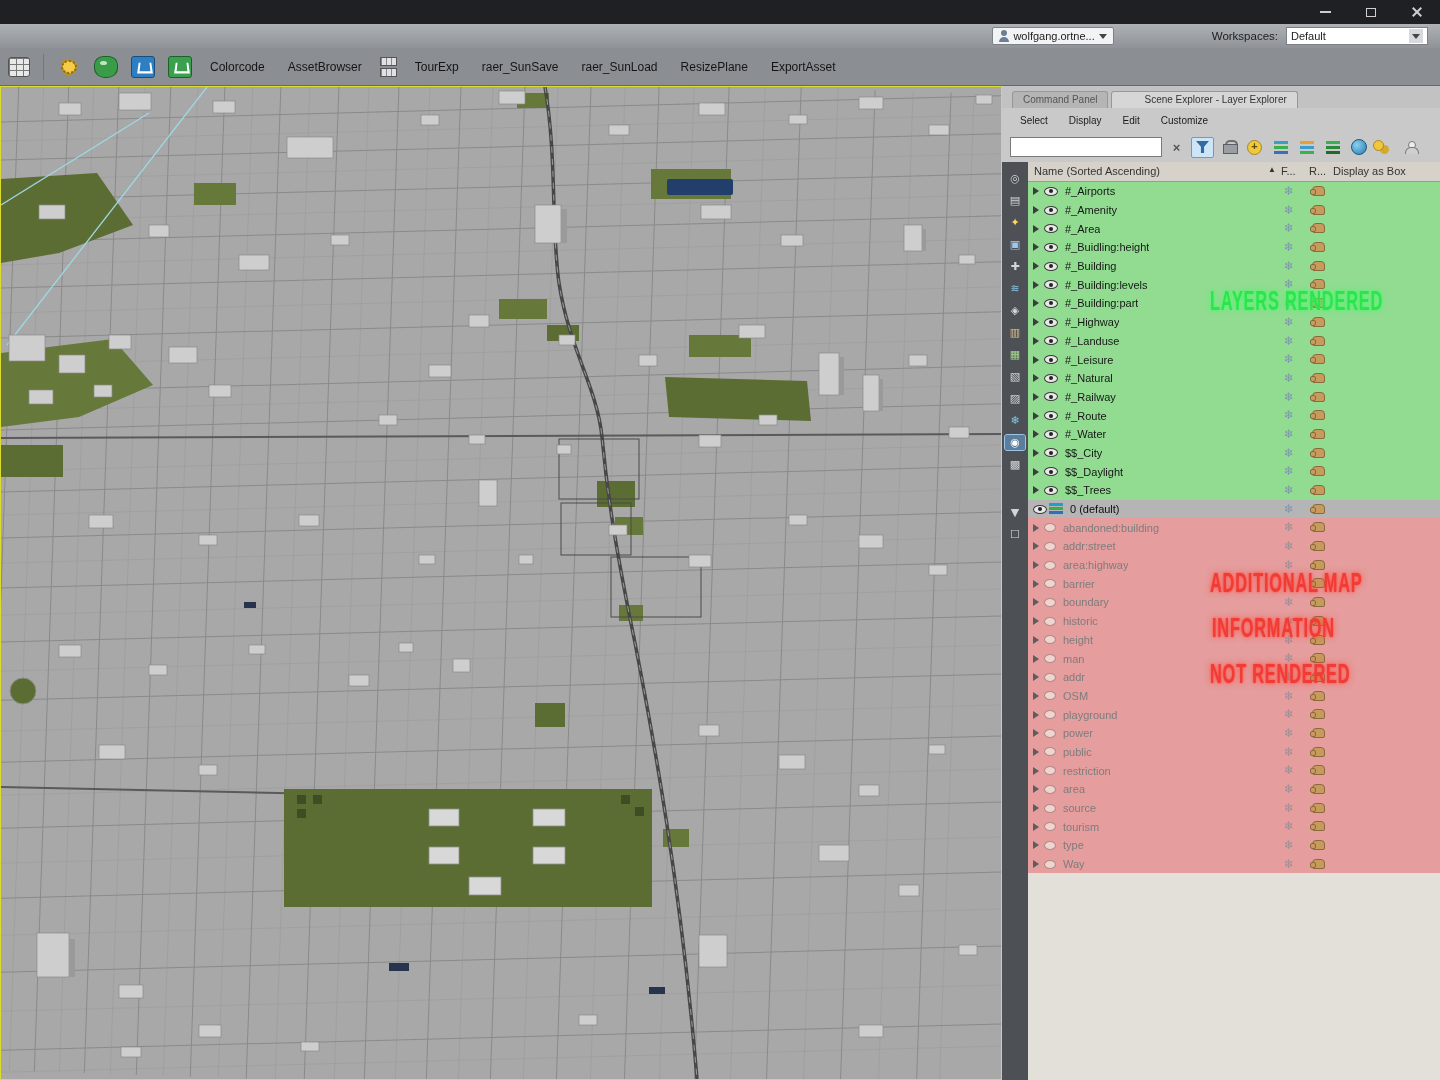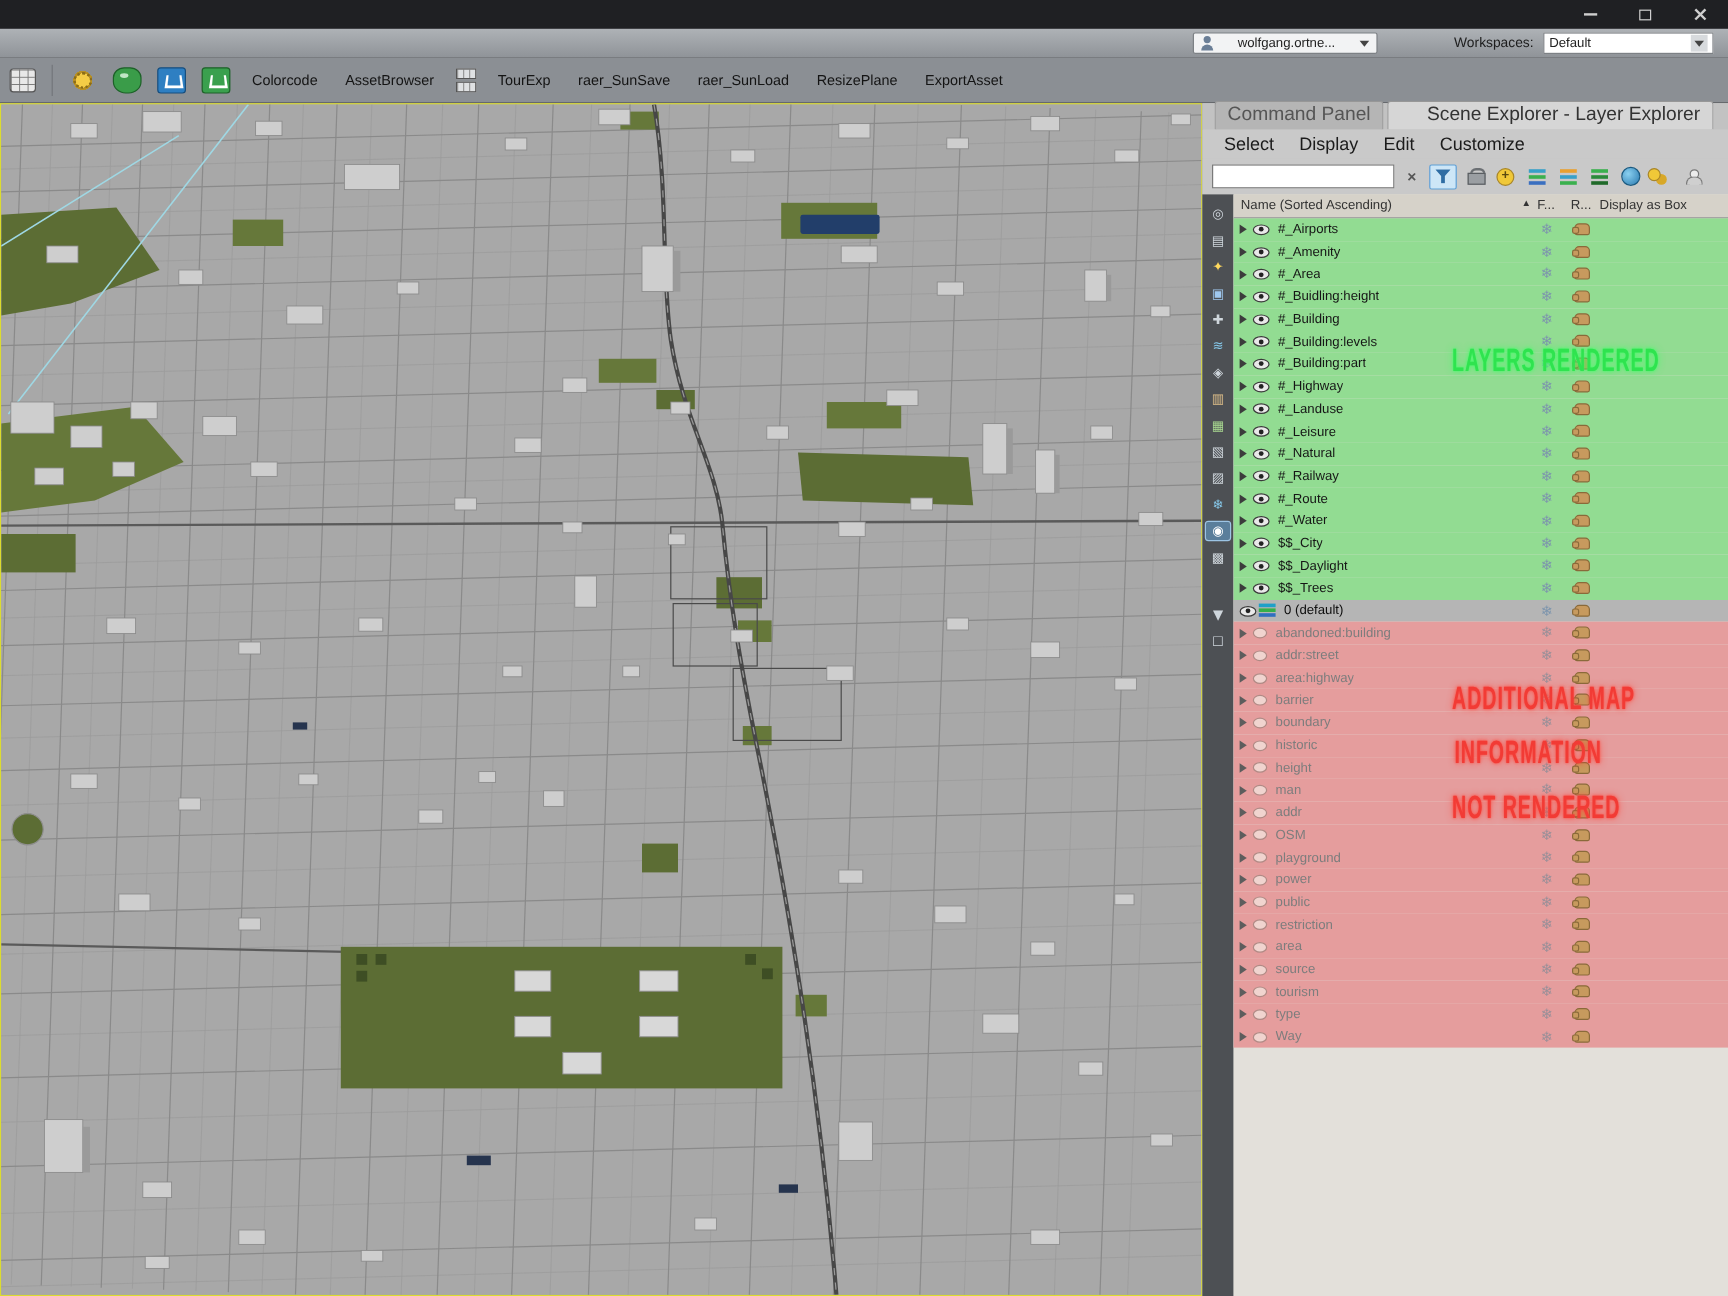--- a/index.html
+++ b/index.html
@@ -9,26 +9,26 @@
   .titlebar{position:absolute;top:0;left:0;width:1440px;height:24px;background:#1f2023;display:flex;align-items:center;justify-content:flex-end;}
   .winbtn{width:46px;height:24px;display:flex;align-items:center;justify-content:center;cursor:pointer;}
   .g-min{width:11px;height:2px;background:#cfcfcf;}
   .g-max{width:10px;height:9px;border:1px solid #cfcfcf;}
   .g-close{position:relative;width:12px;height:12px;}
   .g-close::before,.g-close::after{content:"";position:absolute;left:5px;top:0;width:2px;height:12px;background:#cfcfcf;}
   .g-close::before{transform:rotate(45deg);} .g-close::after{transform:rotate(-45deg);}
 
   
   .quickbar{position:absolute;top:24px;left:0;width:1440px;height:24px;background:linear-gradient(#aeb2b6,#8f9398);display:flex;align-items:center;padding:0 8px;}
-  .userbtn{margin-left:auto;height:18px;background:#f2f3f4;border:1px solid #7d8185;border-radius:2px;display:flex;align-items:center;gap:20px;padding:0 6px;font-size:11px;color:#222;}
+  .userbtn{margin-left:auto;height:18px;background:#f2f3f4;border:1px solid #7d8185;border-radius:2px;display:flex;align-items:center;gap:4px;padding:0 6px;font-size:11px;color:#222;}
   .avatar{position:relative;width:10px;height:12px;}
   .avatar::before{content:"";position:absolute;top:0;left:2px;width:6px;height:6px;border-radius:50%;background:#6a7e96;}
   .avatar::after{content:"";position:absolute;bottom:0;left:0;width:10px;height:5px;border-radius:5px 5px 0 0;background:#6a7e96;}
   .caret{width:0;height:0;border-left:4px solid transparent;border-right:4px solid transparent;border-top:5px solid #444;}
-  .ws-label{margin-left:64px;font-size:11.5px;color:#1d1d1d;}
+  .ws-label{margin-left:98px;font-size:11.5px;color:#1d1d1d;}
   .ws-combo{margin-left:8px;margin-right:4px;width:142px;height:18px;background:#fff;border:1px solid #7d8185;display:flex;align-items:center;justify-content:space-between;padding:0 4px;font-size:11px;color:#222;}
   .ws-combo .dropbtn{width:14px;height:14px;background:#d7dadd;display:flex;align-items:center;justify-content:center;}
 
   
   .toolbar{position:absolute;top:48px;left:0;width:1440px;height:38px;background:#8b8f94;border-bottom:1px solid #66696d;display:flex;align-items:center;gap:13px;padding:0 8px;}
   .tsep{width:1px;height:26px;background:#73767a;}
   .tbtn{font-size:12px;color:#141414;padding:3px 5px;border-radius:2px;cursor:pointer;white-space:nowrap;}
   .ti{width:24px;height:22px;border-radius:3px;position:relative;flex:none;cursor:pointer;}
   .ic-grid{width:22px;height:20px;background:#e8e8e8;border:1px solid #555;
     background-image:linear-gradient(#777 1px,transparent 1px),linear-gradient(90deg,#777 1px,transparent 1px);background-size:7px 6px;}
@@ -42,24 +42,24 @@
   .ic-pairwrap{display:flex;flex-direction:column;gap:2px;}
   .ic-pair{width:17px;height:9px;background:#dfe1e3;border:1px solid #555;background-image:linear-gradient(90deg,#888 1px,transparent 1px);background-size:5px 9px;}
 
   
   .viewport{position:absolute;top:86px;left:0;width:1002px;height:994px;border:1px solid #dcdc2e;background:#a8a8a8;}
   .viewport svg{display:block;}
 
   
   .panel{position:absolute;top:86px;left:1002px;width:438px;height:994px;background:#c9c9c9;display:flex;flex-direction:column;}
   .tabs-row{height:22px;display:flex;align-items:flex-end;gap:3px;padding-left:10px;background:#c2c2c2;}
-  .tab{font-size:16px;color:#333;padding:2px 10px 3px;border:1px solid #979797;border-bottom:none;border-radius:3px 3px 0 0;cursor:pointer;white-space:nowrap;}
+  .tab{font-size:10px;color:#333;padding:2px 10px 3px;border:1px solid #979797;border-bottom:none;border-radius:3px 3px 0 0;cursor:pointer;white-space:nowrap;}
   .tab.inactive{background:#b5b5b5;color:#555;}
   .tab.active{background:#d6d6d6;padding-left:32px;}
-  .menu-row{height:24px;display:flex;align-items:center;gap:21px;padding-left:18px;font-size:15px;color:#1b1b1b;background:#c9c9c9;}
+  .menu-row{height:24px;display:flex;align-items:center;gap:21px;padding-left:18px;font-size:10px;color:#1b1b1b;background:#c9c9c9;}
   .menu-item{cursor:pointer;}
   .search-row{height:30px;display:flex;align-items:center;gap:3px;padding:0 4px 0 8px;background:#c9c9c9;}
   .search-input{width:152px;height:20px;border:1px solid #7a7a7a;background:#fff;font-size:11px;padding:0 4px;font-family:"Liberation Sans",sans-serif;}
   .tool{width:23px;height:21px;display:flex;align-items:center;justify-content:center;position:relative;border:1px solid transparent;border-radius:2px;cursor:pointer;font-size:13px;font-weight:bold;color:#555;}
   .tool.active{background:#cde6f7;border-color:#5f9fd6;}
   .t-funnel::before{content:"";width:13px;height:12px;background:#2e6da4;clip-path:polygon(0 0,100% 0,62% 48%,62% 100%,38% 100%,38% 48%);}
   .t-lock::before{content:"";position:absolute;top:2px;left:7px;width:9px;height:7px;border:2px solid #6b6f73;border-bottom:none;border-radius:5px 5px 0 0;}
   .t-lock::after{content:"";position:absolute;bottom:3px;left:5px;width:13px;height:8px;background:#9a9ea2;border:1px solid #5a5e62;}
   .t-coin::before{content:"+";width:13px;height:13px;background:#f0c838;border:1px solid #a8862a;border-radius:50%;color:#5a4a10;font-size:11px;line-height:11px;text-align:center;font-weight:bold;}
   .t-stack::before{content:"";width:14px;height:3px;background:#38a0c8;box-shadow:0 5px 0 #3ab04e,0 10px 0 #3a6fc0;margin-top:-10px;}

